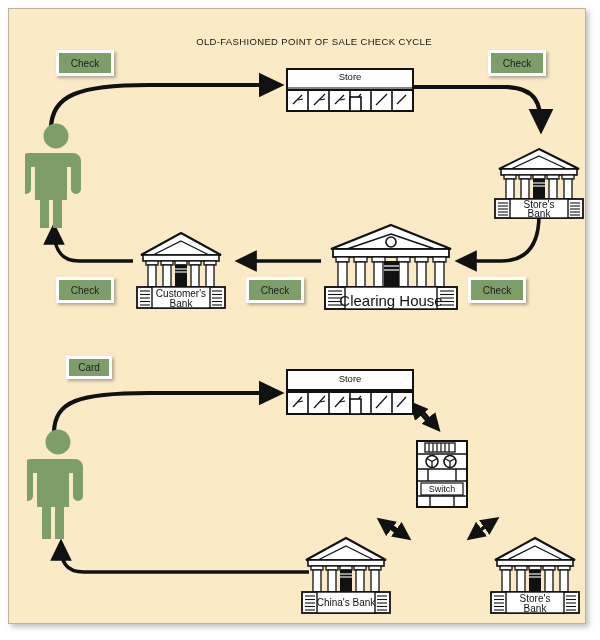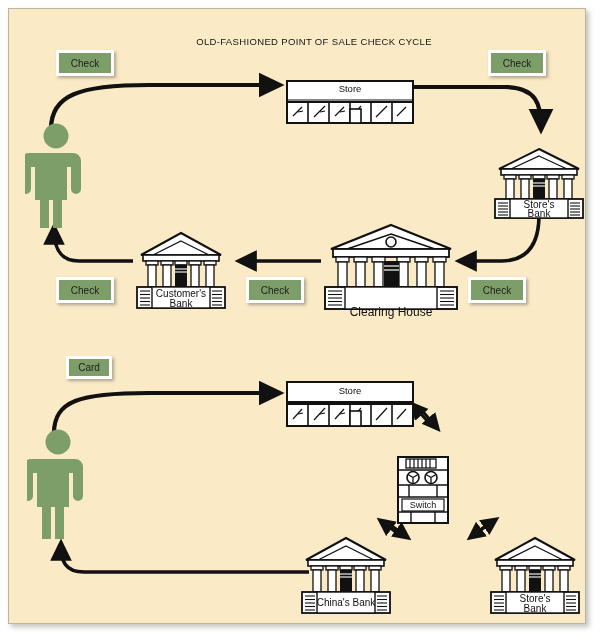--- a/index.html
+++ b/index.html
@@ -75,21 +75,21 @@
     text-align: center;
     font-size: 9.5px;
     color: #1d1d1d;
   }
 
   
   .person { position: absolute; }
   .person svg { display: block; }
 
   
-  .store { position: absolute; margin-top: 12px; }
+  .store { position: absolute; }
   .store svg { display: block; }
 
   
   .bank { position: absolute; }
   .bank svg { display: block; }
   .bank .bank-label {
     position: absolute;
     left: 0;
     width: 100%;
     text-align: center;
@@ -282,21 +282,21 @@
           <line x1="5" y1="75" x2="19" y2="75"></line>
           <line x1="5" y1="78.5" x2="19" y2="78.5"></line>
           <line x1="5" y1="82" x2="19" y2="82"></line>
           <line x1="117" y1="68" x2="131" y2="68"></line>
           <line x1="117" y1="71.5" x2="131" y2="71.5"></line>
           <line x1="117" y1="75" x2="131" y2="75"></line>
           <line x1="117" y1="78.5" x2="131" y2="78.5"></line>
           <line x1="117" y1="82" x2="131" y2="82"></line>
         </g>
       </svg>
-      <div class="bank-label" style="top:84px; font-size:12px;">Clearing House</div>
+      <div class="bank-label" style="top:73px; font-size:15px;">Clearing House</div>
     </div>
 
     <div class="bank" style="left:126px; top:222px; width:92px; height:78px;">
       <svg width="92" height="78" viewBox="0 0 92 78" xmlns="http://www.w3.org/2000/svg">
         <path d="M46,2 L86,24 L6,24 z" fill="#ffffff" stroke="#111" stroke-width="2"></path>
         <path d="M46,10 L74,24 L18,24 z" fill="#ffffff" stroke="#111" stroke-width="1.3"></path>
         <rect x="8" y="24" width="76" height="6" fill="#ffffff" stroke="#111" stroke-width="1.6"></rect>
         <g fill="#ffffff" stroke="#111" stroke-width="1.3">
           <rect x="11" y="30" width="12" height="4"></rect>
           <rect x="26" y="30" width="12" height="4"></rect>
@@ -369,21 +369,21 @@
           <line x1="68" y1="35" x2="75" y2="27"></line>
           <line x1="90" y1="39" x2="101" y2="27"></line>
           <line x1="111" y1="38" x2="120" y2="28"></line>
         </g>
         <rect x="64" y="30" width="11" height="15" fill="#ffffff" stroke="#111" stroke-width="1.6"></rect>
         <line x1="1" y1="20.5" x2="127" y2="20.5" stroke="#111" stroke-width="1.2"></line>
       </svg>
       <div style="position:absolute;left:0;top:4px;width:128px;text-align:center;font-size:9.5px;color:#111;">Store</div>
     </div>
 
-    <div class="switchbox" style="left:388px; top:431px; width:52px; height:68px;margin-top:16px;">
+    <div class="switchbox" style="left:407px; top:431px; width:52px; height:68px;">
       <svg width="52" height="68" viewBox="0 0 52 68" xmlns="http://www.w3.org/2000/svg">
         <rect x="1" y="1" width="50" height="66" fill="#ffffff" stroke="#111" stroke-width="2"></rect>
 
         <line x1="1" y1="14" x2="51" y2="14" stroke="#111" stroke-width="1.6"></line>
         <rect x="9" y="3" width="30" height="9" fill="#ffffff" stroke="#111" stroke-width="1.3"></rect>
         <g stroke="#111" stroke-width="1.2">
           <line x1="13" y1="3" x2="13" y2="12"></line>
           <line x1="17" y1="3" x2="17" y2="12"></line>
           <line x1="21" y1="3" x2="21" y2="12"></line>
           <line x1="25" y1="3" x2="25" y2="12"></line>

